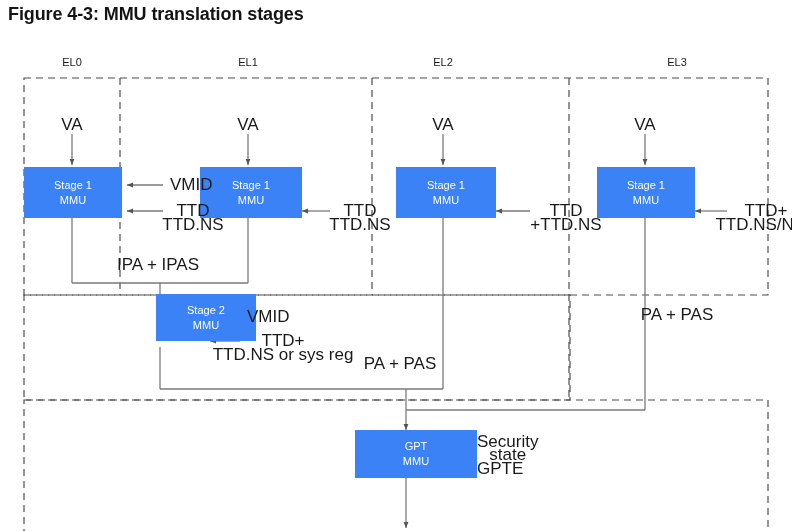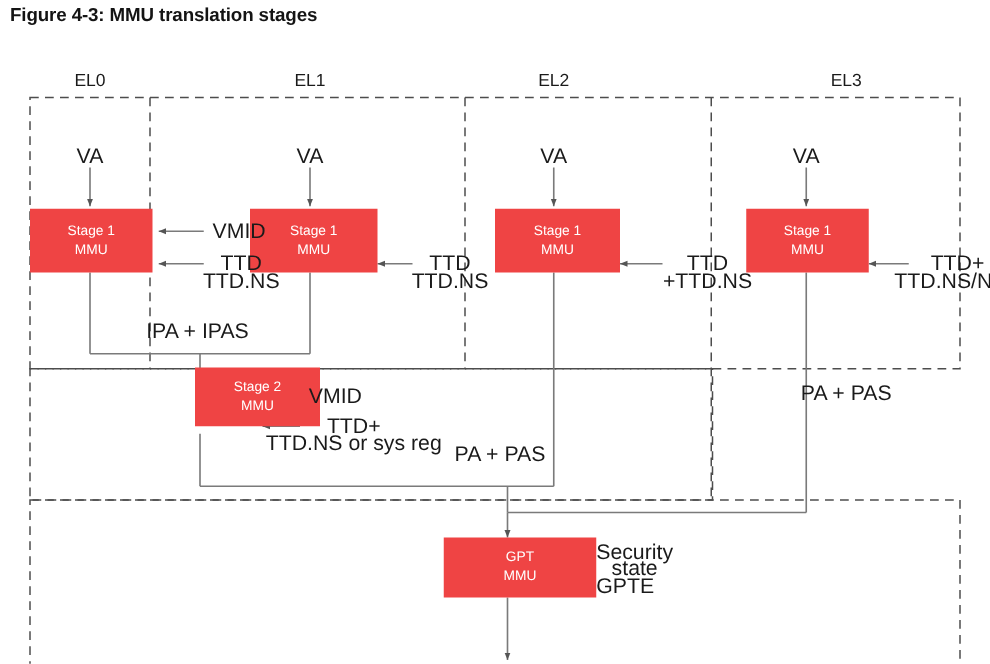--- a/index.html
+++ b/index.html
@@ -12,21 +12,21 @@
     height: 531px;
     font-family: "Liberation Sans", sans-serif;
     color: #1a1a1a;
     overflow: hidden;
     position: relative;
   }
   #figure-title {
     position: absolute;
     left: 8px;
     top: 4px;
-    font-size: 15px;
+    font-size: 18px;
     font-weight: bold;
     letter-spacing: -0.1px;
     color: #141414;
     white-space: nowrap;
   }
   #diagram-canvas {
     position: absolute;
     left: 0;
     top: 0;
     width: 792px;
@@ -35,29 +35,29 @@
   svg#wires {
     position: absolute;
     left: 0;
     top: 0;
     width: 792px;
     height: 531px;
     overflow: visible;
   }
   .el-label {
     position: absolute;
-    font-size: 14px;
+    font-size: 11px;
     color: #1a1a1a;
     text-align: center;
     white-space: nowrap;
     transform: translateX(-50%);
   }
   .mmu-box {
     position: absolute;
-    background: #ef4444;
+    background: #3b82f6;
     color: #ffffff;
     display: flex;
     flex-direction: column;
     align-items: center;
     justify-content: center;
     font-size: 11px;
     line-height: 15px;
     text-align: center;
     box-sizing: border-box;
   }

